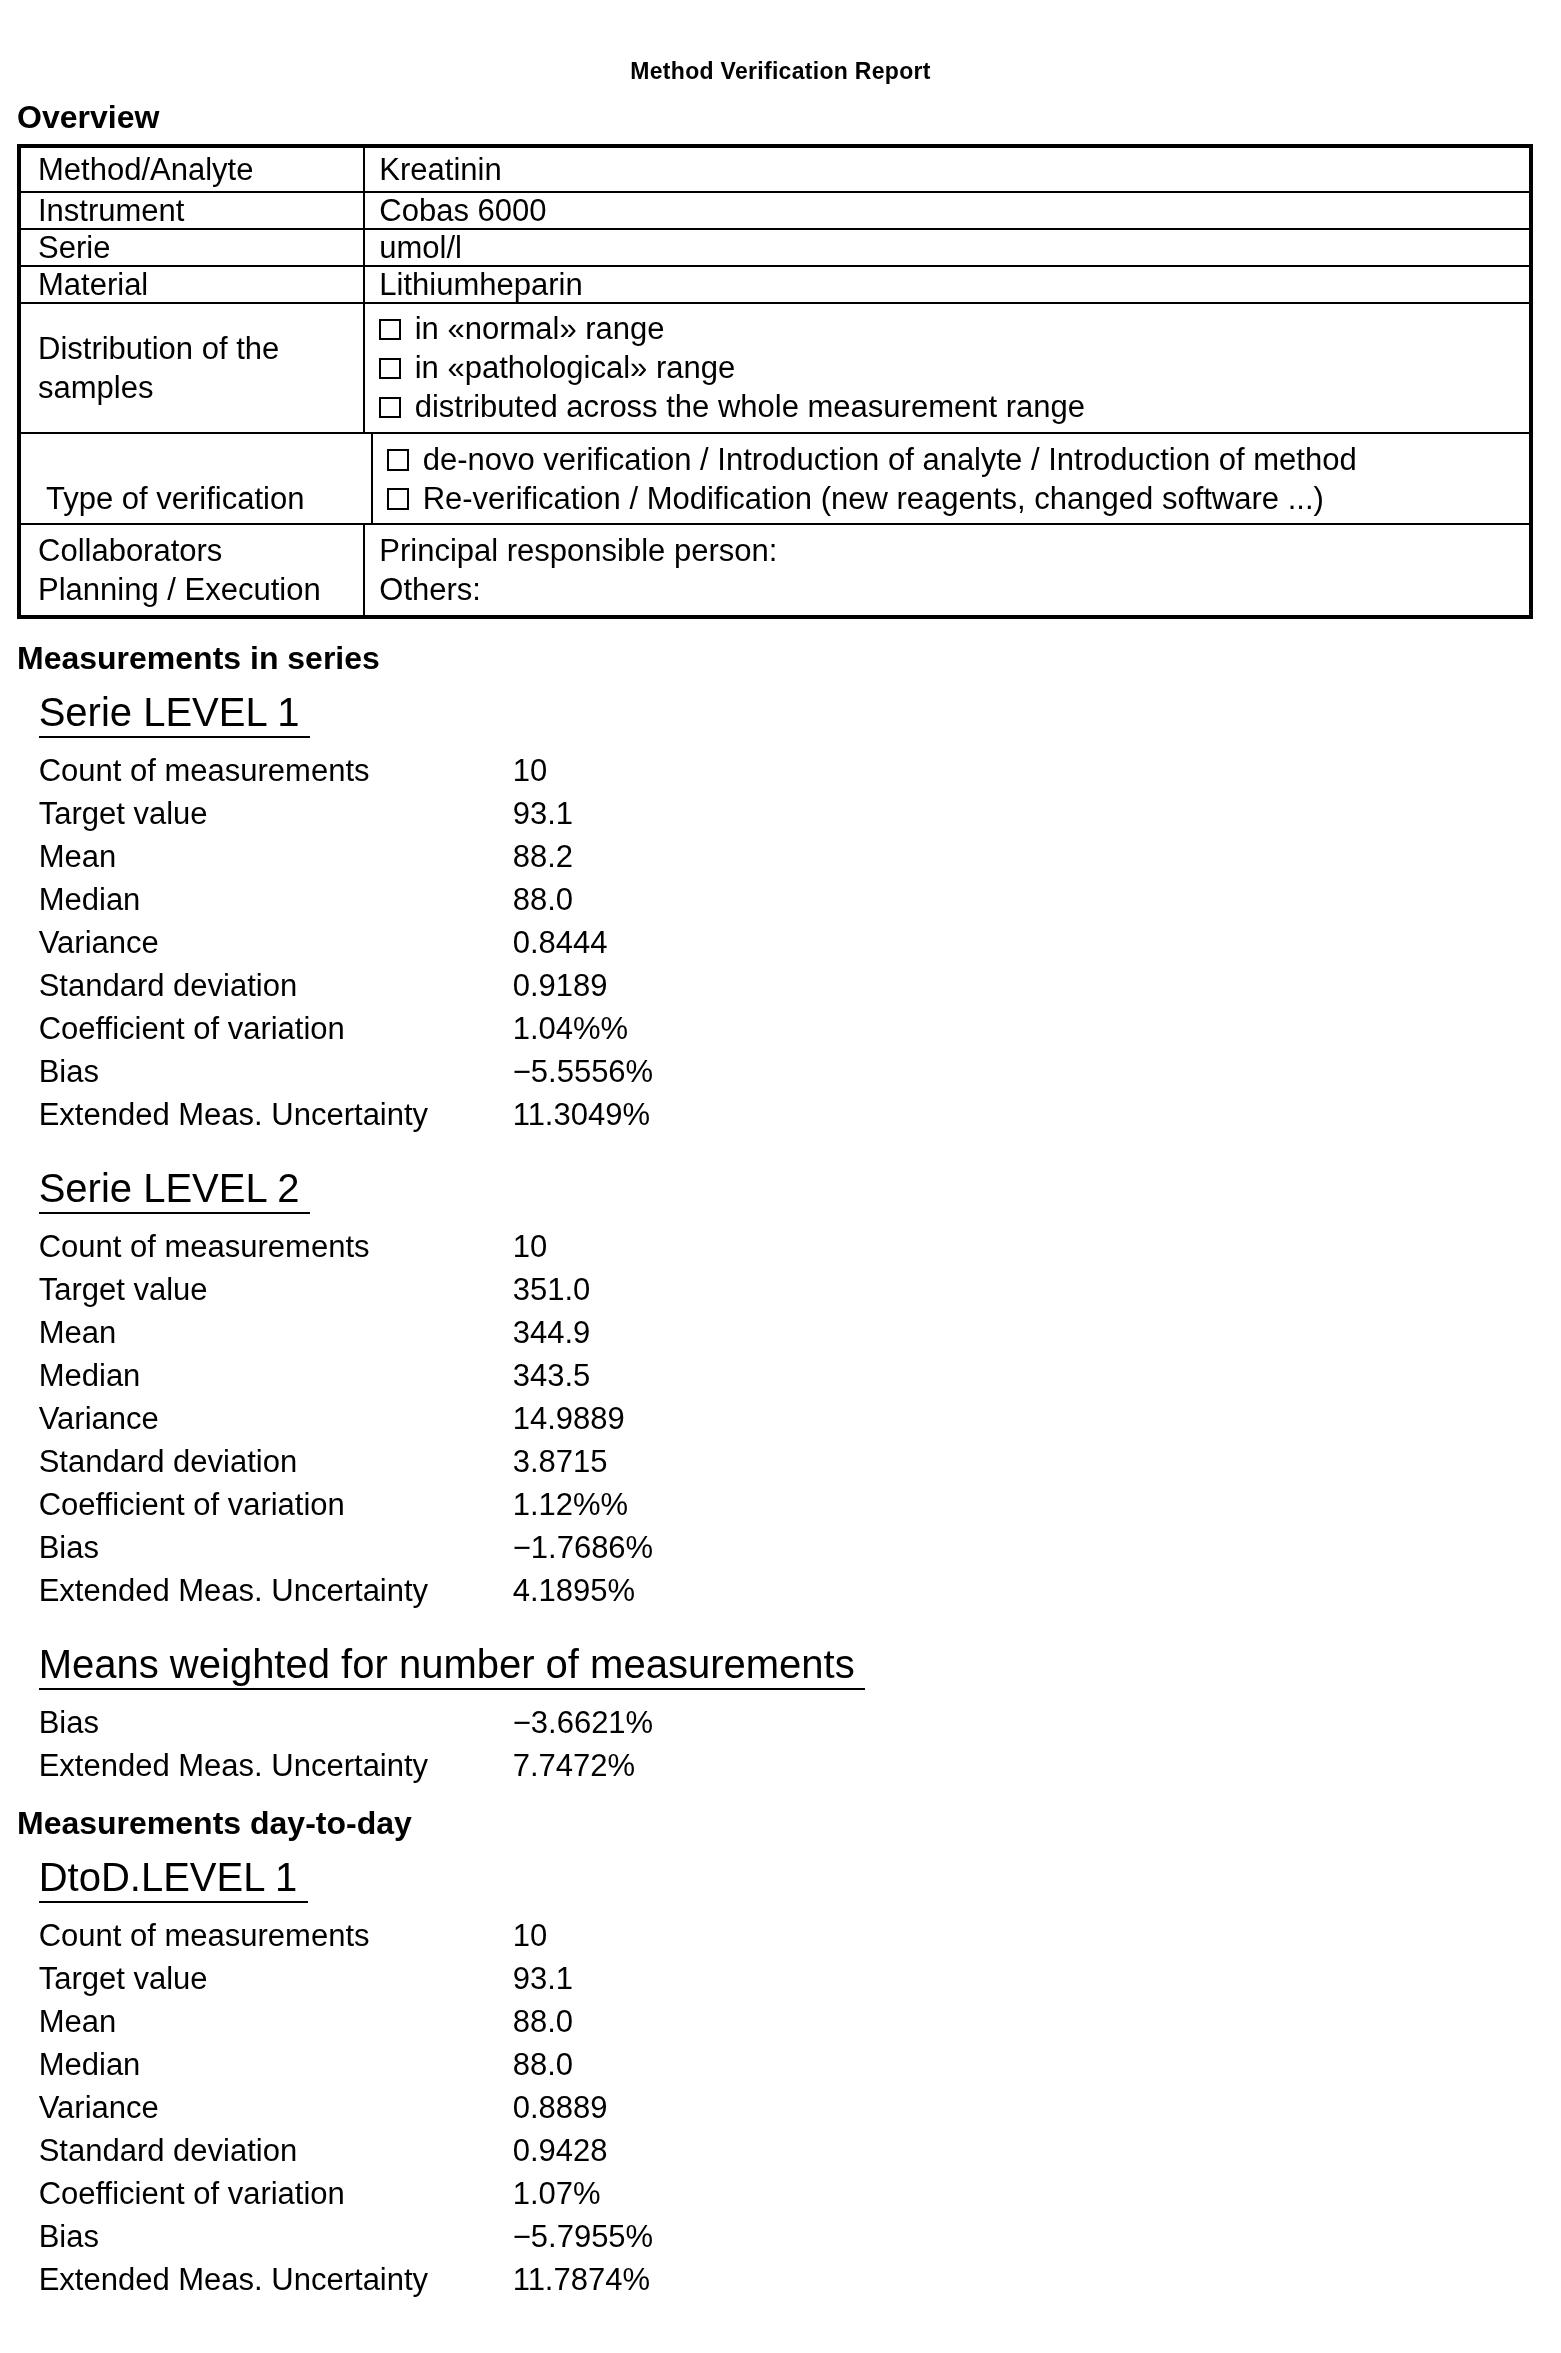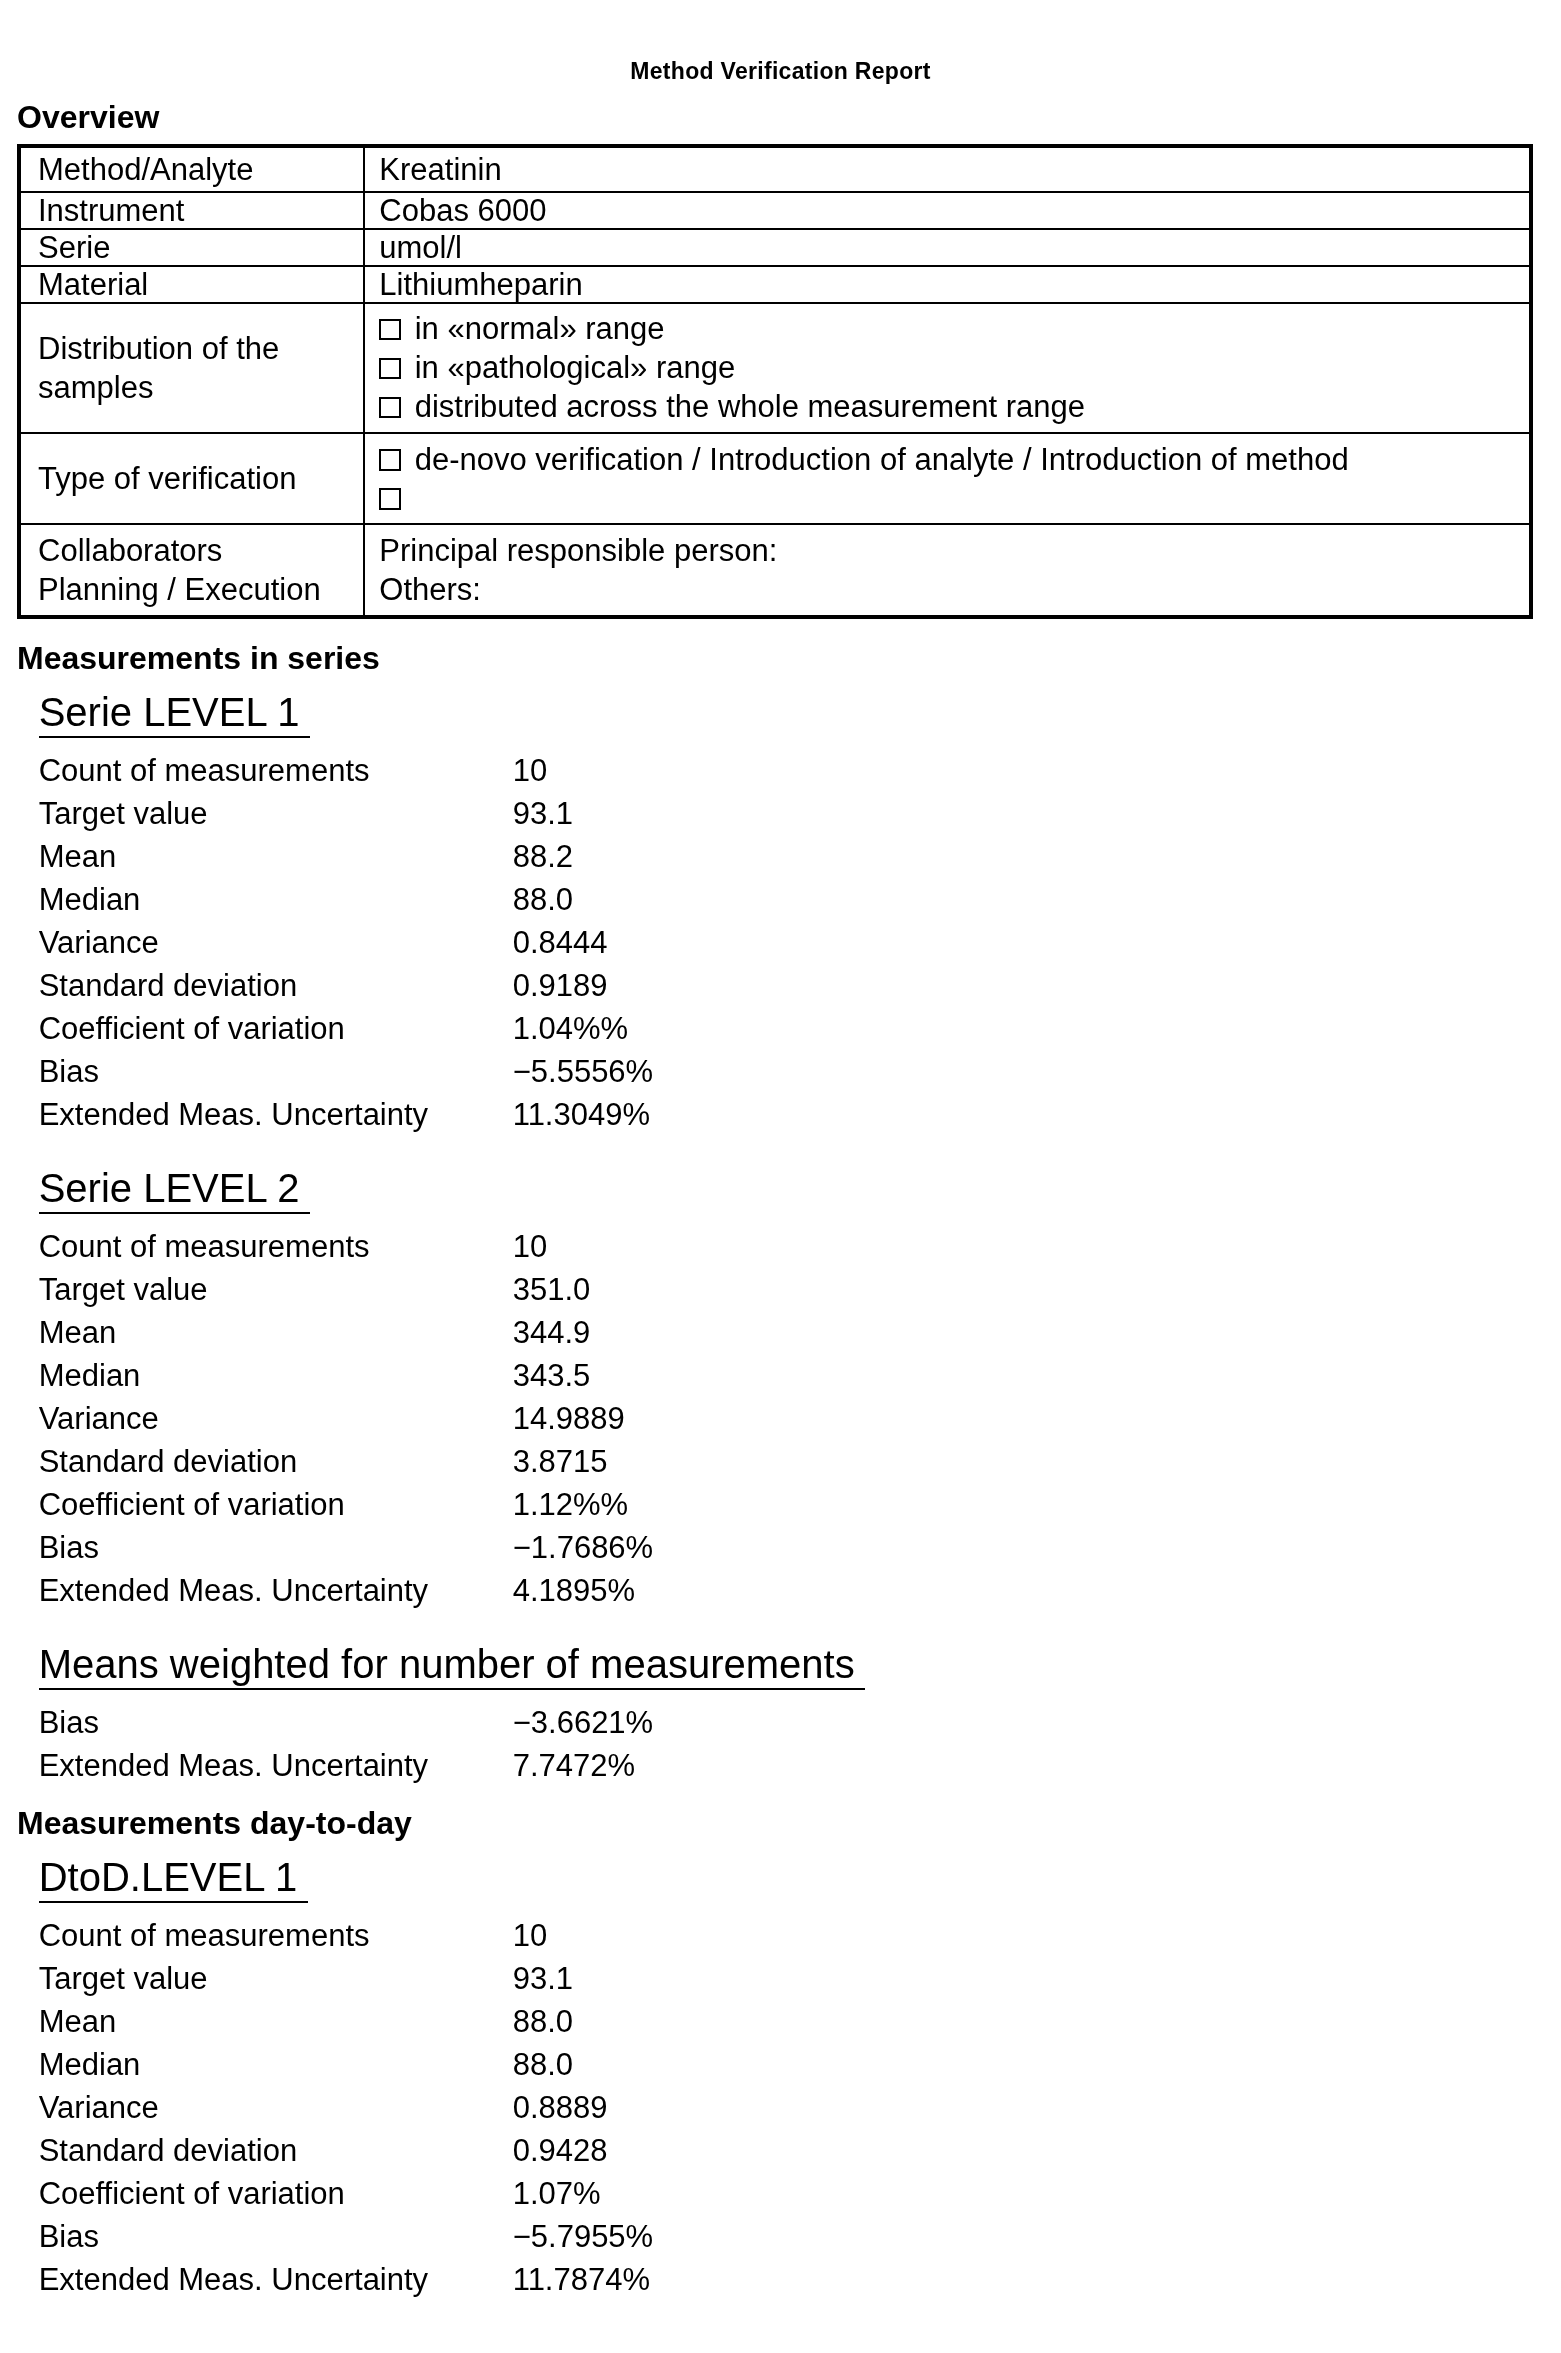--- a/index.html
+++ b/index.html
@@ -132,30 +132,31 @@
           <span>in «pathological» range</span>
         </div>
         <div class="check-line">
           <span class="checkbox"></span>
           <span>distributed across the whole measurement range</span>
         </div>
       </div>
     </div>
 
     <div class="ov-row">
-      <div class="cell-label pad-cell" style="justify-content:center;">
+      <div class="cell-label pad-cell" style="justify-content:flex-end;margin-left:8px;">
         <span class="line">Type of verification</span>
       </div>
       <div class="cell-value pad-cell" style="justify-content:flex-start;">
         <div class="check-line">
           <span class="checkbox"></span>
           <span>de-novo verification / Introduction of analyte / Introduction of method</span>
         </div>
         <div class="check-line">
           <span class="checkbox"></span>
+          <span>Re-verification / Modification (new reagents, changed software ...)</span>
         </div>
       </div>
     </div>
 
     <div class="ov-row">
       <div class="cell-label pad-cell">
         <span class="line">Collaborators</span>
         <span class="line">Planning / Execution</span>
       </div>
       <div class="cell-value pad-cell">

